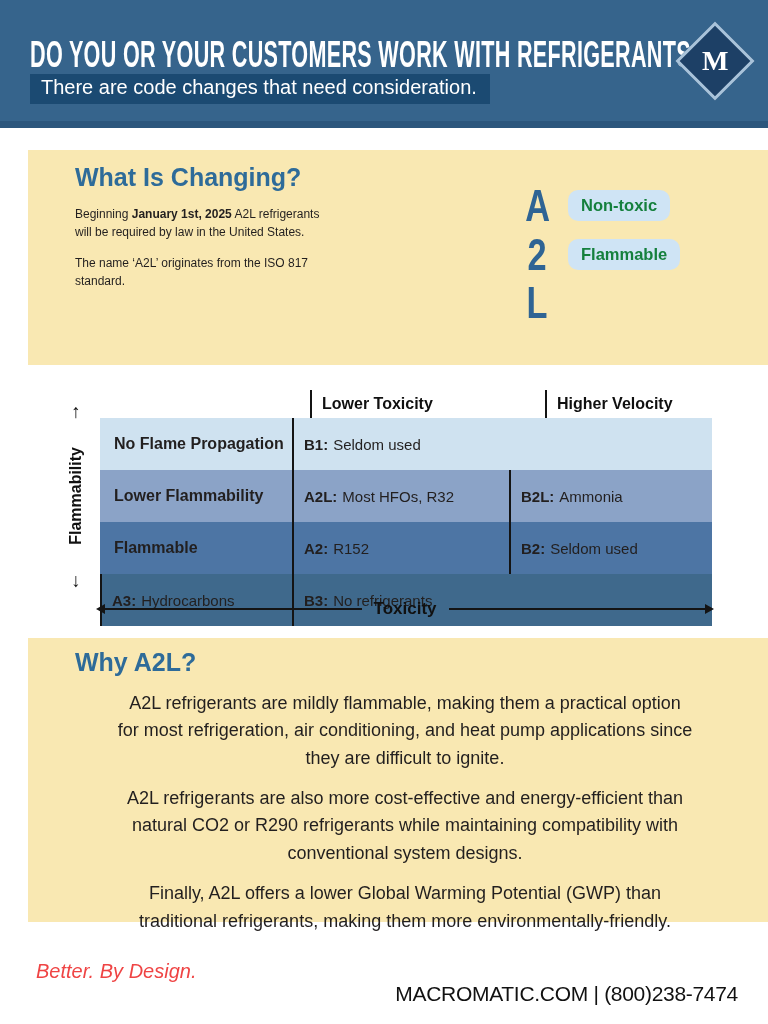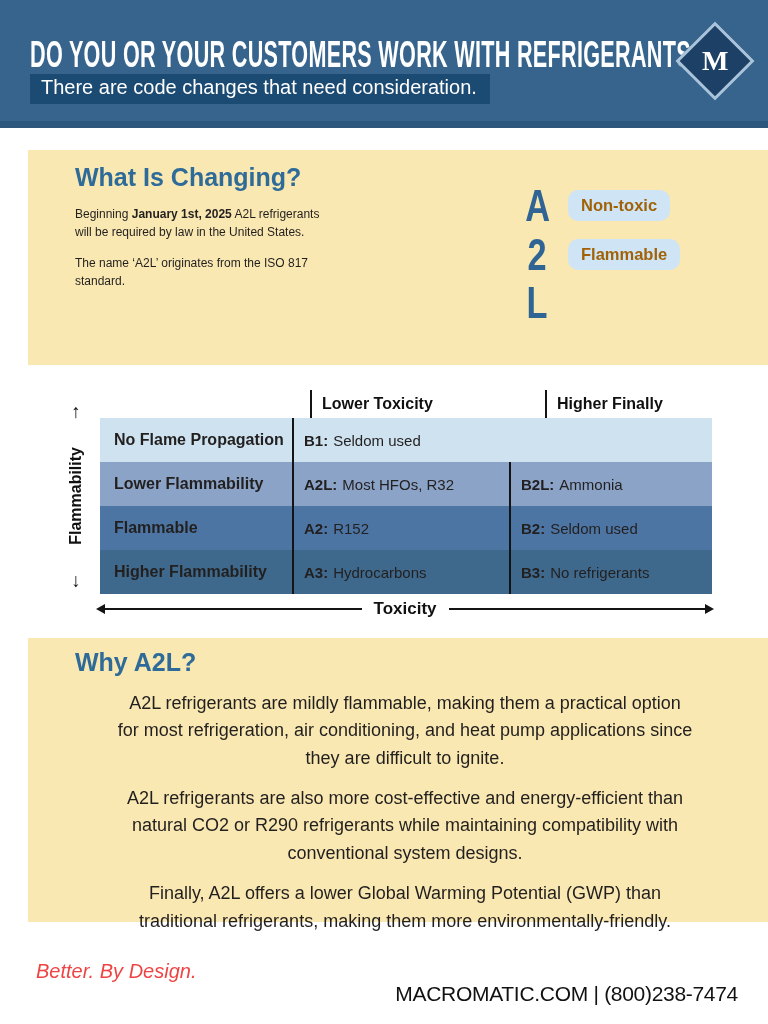--- a/index.html
+++ b/index.html
@@ -59,34 +59,34 @@
     display:flex; flex-direction:column; gap:9px;
   }
   .acr-row{ display:flex; align-items:center; gap:16px; }
   .acr-letter{
     width:30px; text-align:center; flex:0 0 30px;
     color:var(--letter-blue); font-size:44px; font-weight:bold; line-height:.9;
     transform:scaleX(.78);
   }
   .pill{
     background:var(--pill-bg); border-radius:10px;
-    padding:5px 13px; font-weight:bold; font-size:16.5px; color:#a16207;
+    padding:5px 13px; font-weight:bold; font-size:16.5px; color:#15803d;
     text-align:center; white-space:pre-line; line-height:1.25;
   }
 
   
   .matrix{ position:absolute; top:390px; left:0; width:768px; }
   .mgrid{ position:absolute; left:100px; top:0; width:612px; }
   .mrow{ display:grid; grid-template-columns:192px 217px 203px; }
   .mcell{ display:flex; align-items:center; padding-left:10px; font-size:15px; }
   .mcell.label{ padding-left:14px; font-weight:bold; font-size:16px; }
   .mcell.csep{ border-left:2px solid #141414; }
   .mrow.mhead{ height:28px;gap:18px; }
   .mrow.mhead .mcell{ font-weight:bold; font-size:16px; color:#101010; }
-  .mrow.mdata{ height:44px; }
+  .mrow.mdata{ height:52px; }
   .mrow.r0{ background:var(--row1); }
   .mrow.r1{ background:var(--row2); }
   .mrow.r2{ background:var(--row3); }
   .mrow.r3{ background:var(--row4); }
   .cb{ font-weight:bold; margin-right:5px; }
 
   .y-axis{
     position:absolute; left:56px; top:12px; height:188px; width:40px;
     display:flex; flex-direction:column; align-items:center;
     justify-content:space-between; color:#111;
@@ -167,21 +167,21 @@
     <div class="y-axis">
       <span class="arrow">↑</span>
       <span class="y-label">Flammability</span>
       <span class="arrow">↓</span>
     </div>
 
     <div class="mgrid">
       <div class="mrow mhead">
         <div class="mcell"></div>
         <div class="mcell csep">Lower Toxicity</div>
-        <div class="mcell csep">Higher Finally</div>
+        <div class="mcell csep">Higher Velocity</div>
       </div>
 
       <div class="mrow mdata r0">
         <div class="mcell label">No Flame Propagation</div>
         <div class="mcell csep">
             <span class="cb">B1:</span>
             <span>Seldom used</span>
           </div>
       </div>
 
@@ -203,21 +203,20 @@
             <span class="cb">A2:</span>
             <span>R152</span>
           </div>
         <div class="mcell csep">
             <span class="cb">B2:</span>
             <span>Seldom used</span>
           </div>
       </div>
 
       <div class="mrow mdata r3">
-        <div class="mcell label">Higher Flammability</div>
         <div class="mcell csep">
             <span class="cb">A3:</span>
             <span>Hydrocarbons</span>
           </div>
         <div class="mcell csep">
             <span class="cb">B3:</span>
             <span>No refrigerants</span>
           </div>
       </div>
     </div>

